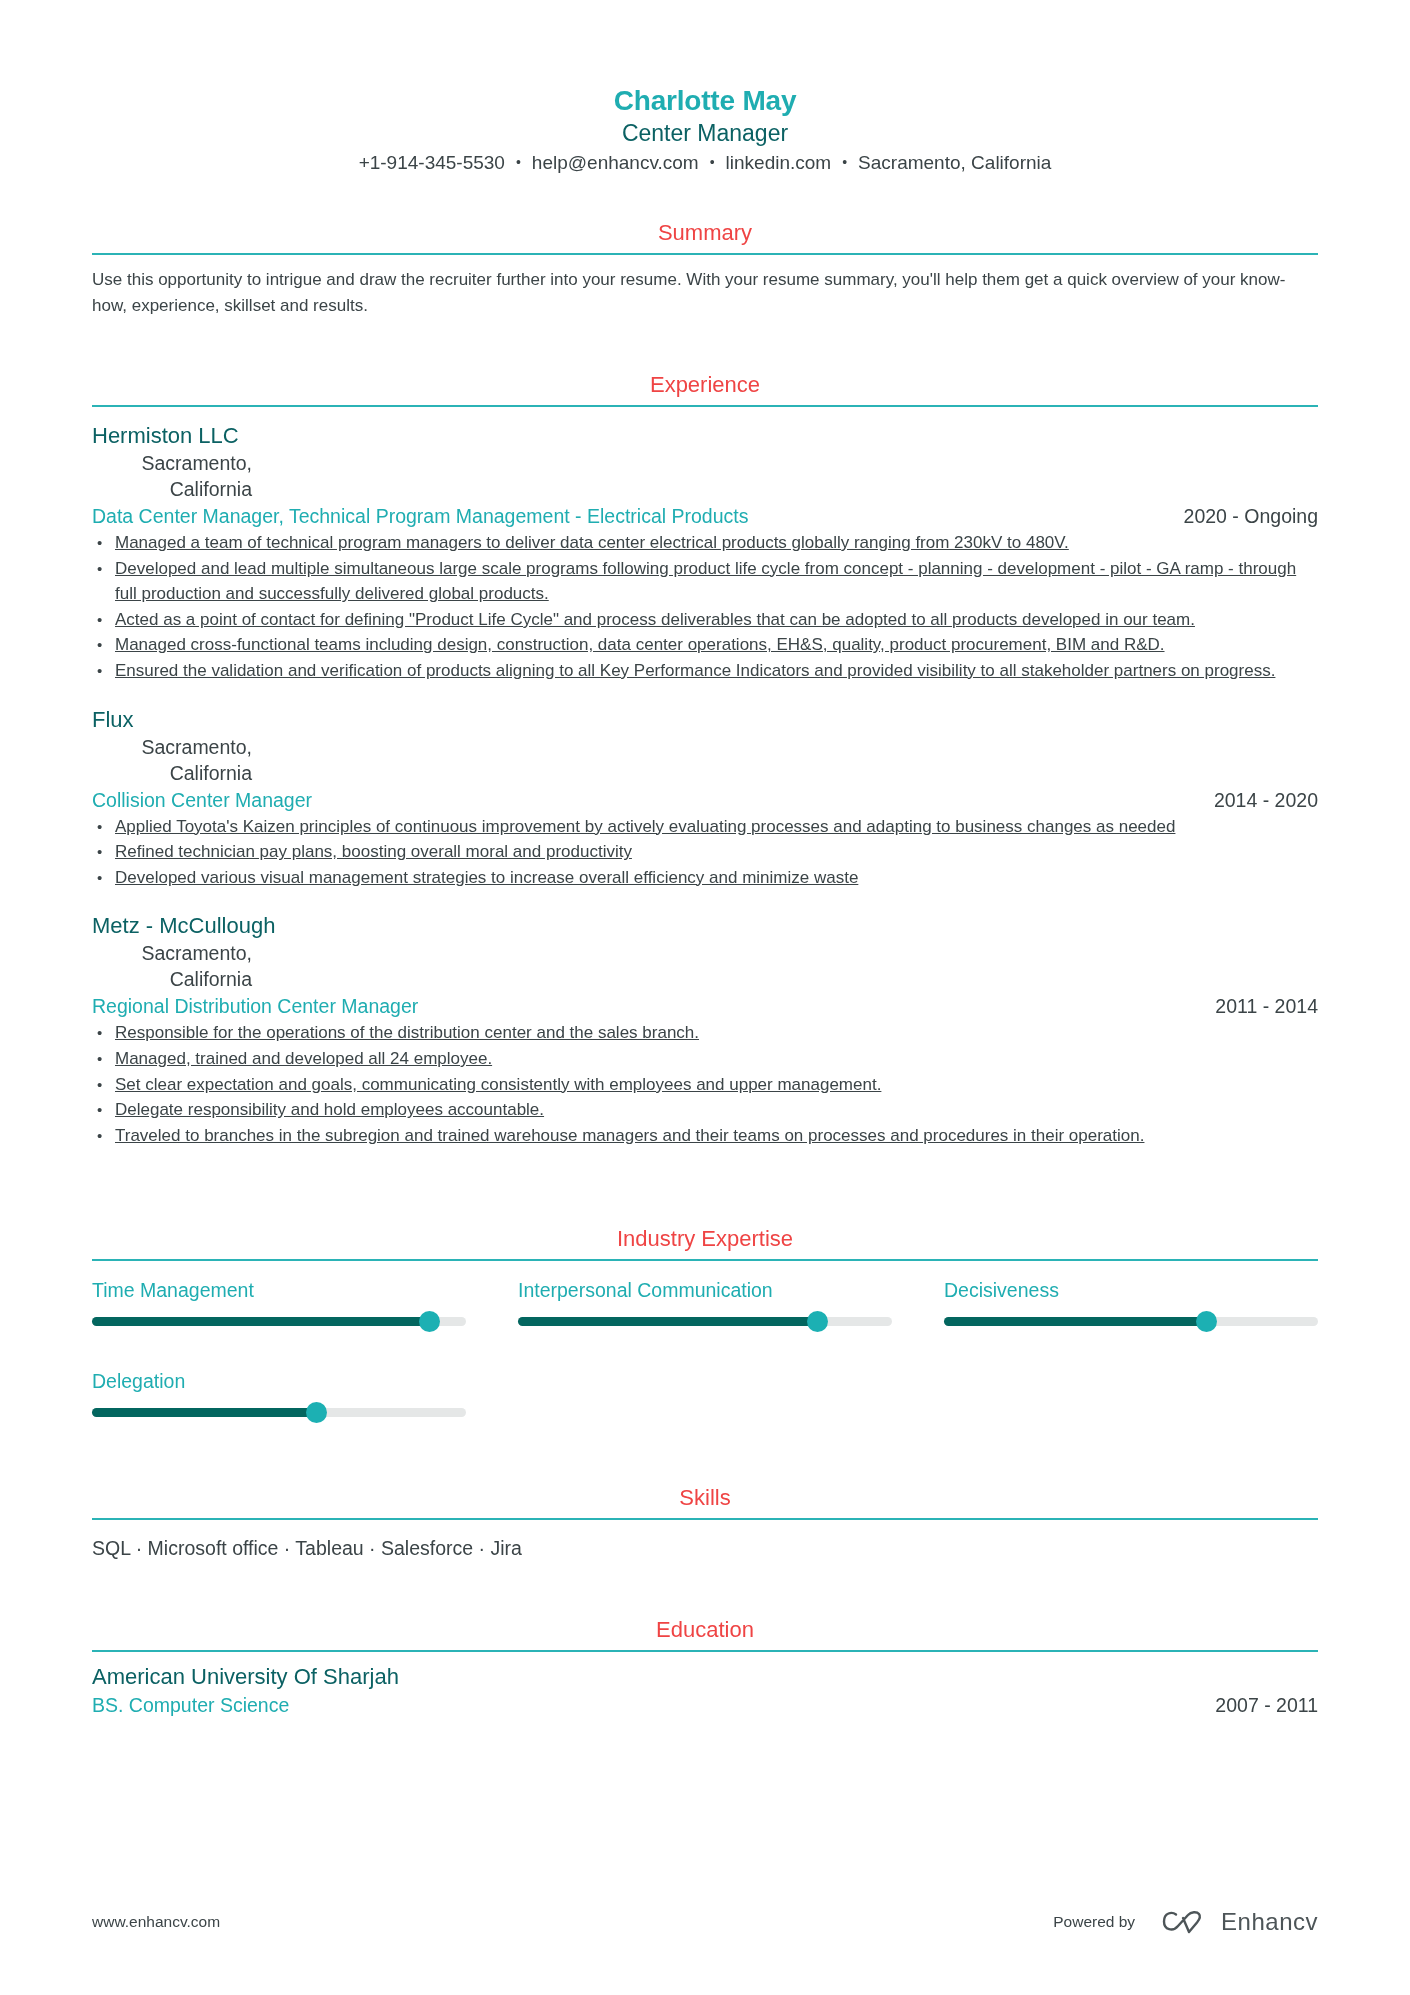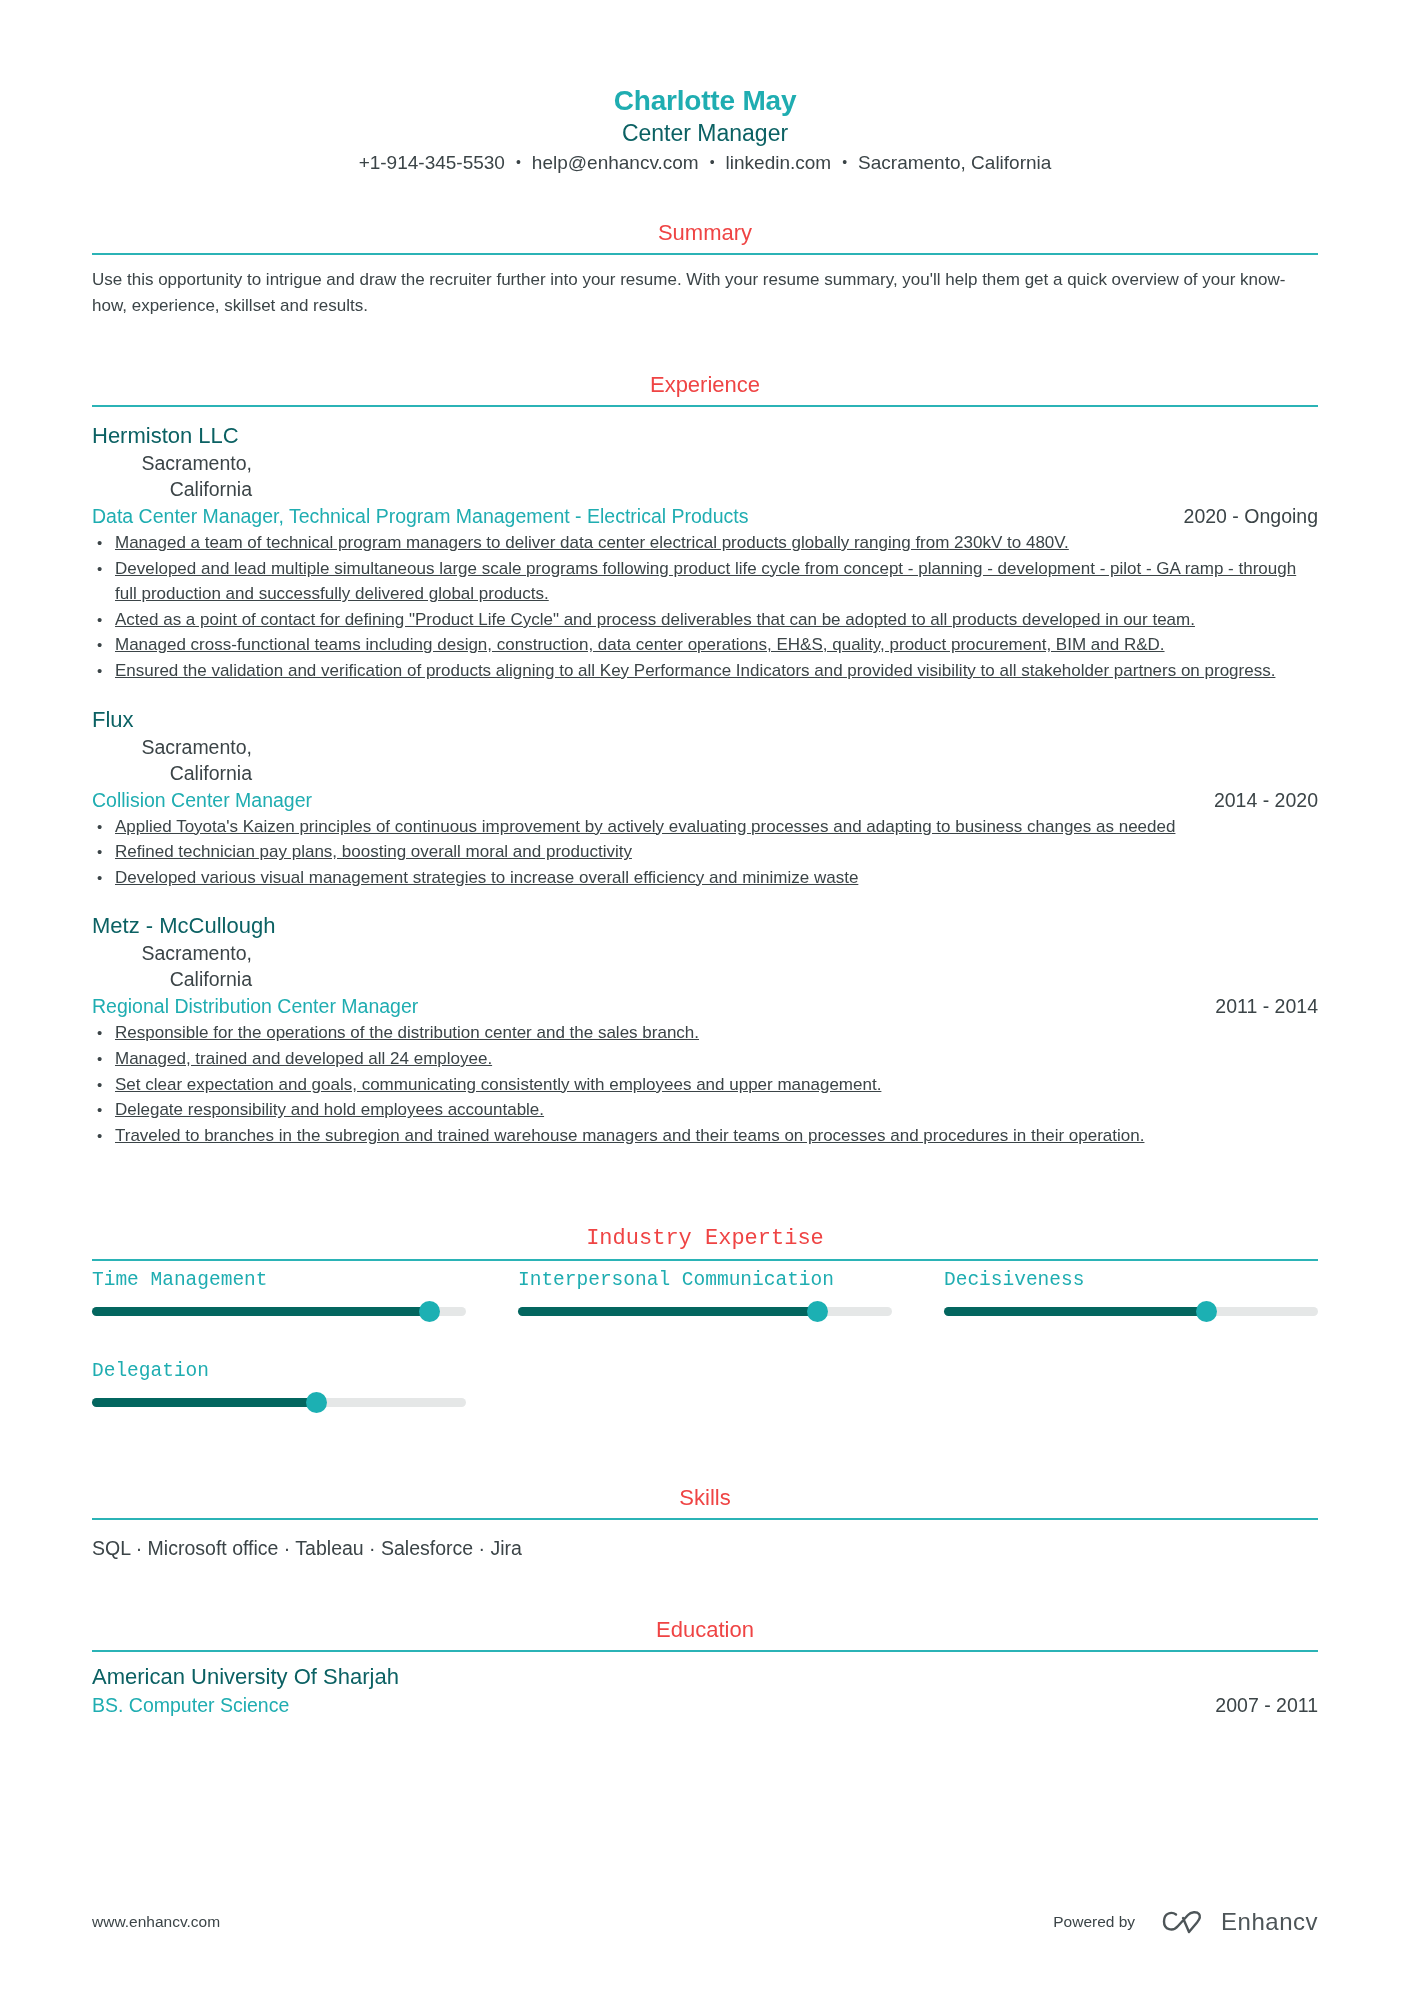--- a/index.html
+++ b/index.html
@@ -128,24 +128,24 @@
       <ul class="bullets">
         <li>Responsible for the operations of the distribution center and the sales branch.</li>
         <li>Managed, trained and developed all 24 employee.</li>
         <li>Set clear expectation and goals, communicating consistently with employees and upper management.</li>
         <li>Delegate responsibility and hold employees accountable.</li>
         <li>Traveled to branches in the subregion and trained warehouse managers and their teams on processes and procedures in their operation.</li>
       </ul>
     </div>
   </div>
 
-  <div class="content" style="top:1221px;font-family:Liberation Mono, monospace;">
+  <div class="content" style="top:1221px;">
     <div class="section-title">Industry Expertise</div>
     <div class="section-rule"></div>
-    <div class="skills-grid" style="margin-top:6px;">
+    <div class="skills-grid" style="margin-top:16px;">
       <div class="skill">
         <span class="skill-label">Time Management</span>
         <div class="bar">
           <div class="bar-fill" style="width: 90%;"></div>
           <div class="bar-knob" style="left: 90%;"></div>
         </div>
       </div>
       <div class="skill">
         <span class="skill-label">Interpersonal Communication</span>
         <div class="bar">

